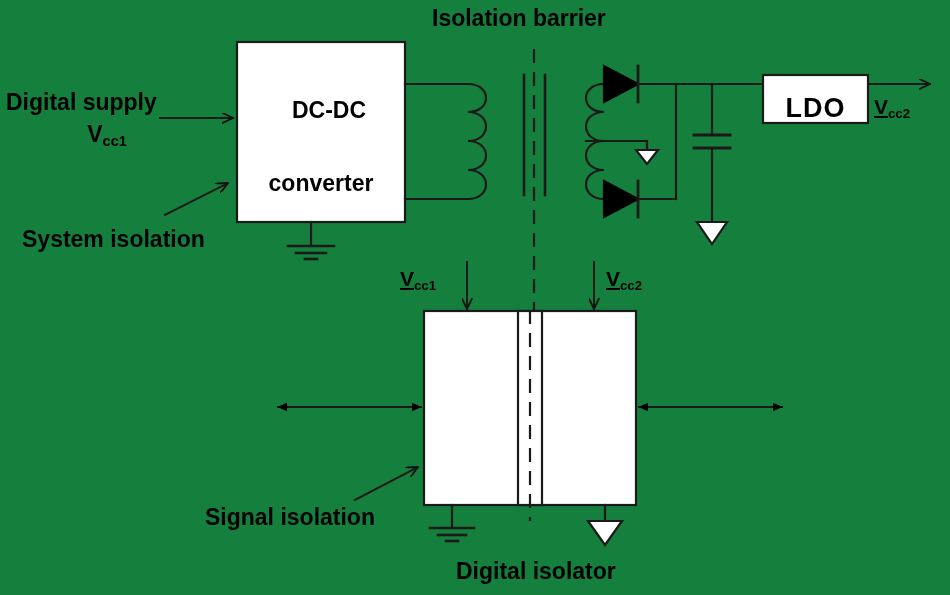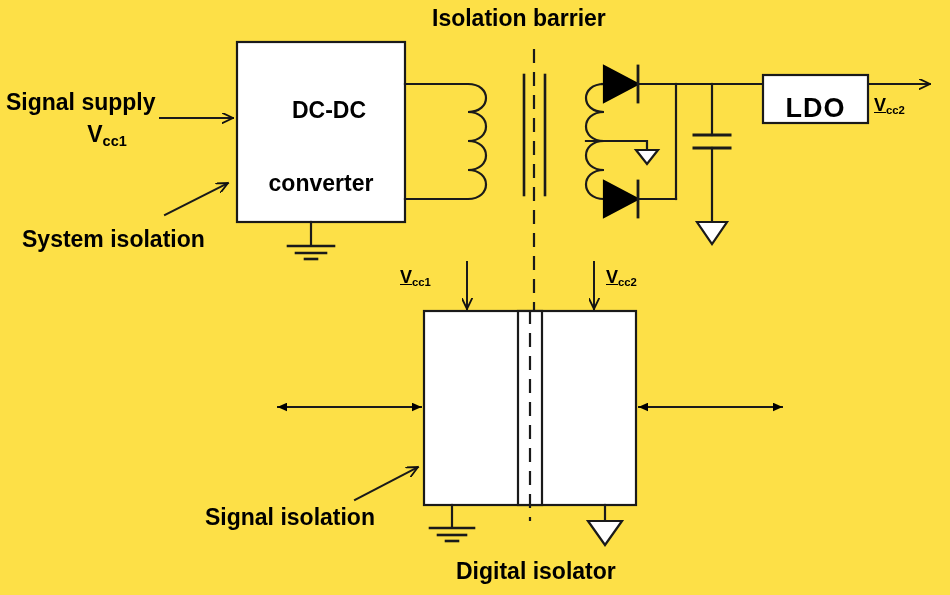--- a/index.html
+++ b/index.html
@@ -7,41 +7,41 @@
     padding: 0;
     background: #ffffff;
   }
   body {
     font-family: "Liberation Sans", sans-serif;
   }
   #canvas {
     position: relative;
     width: 950px;
     height: 595px;
-    background: #fde047;
+    background: #15803d;
     overflow: hidden;
   }
   #canvas svg {
     position: absolute;
     top: 0;
     left: 0;
   }
   .lbl {
     position: absolute;
     color: #000000;
     font-family: "Liberation Sans", sans-serif;
     font-weight: bold;
     white-space: nowrap;
     line-height: 1.12;
   }
   .lbl-title { font-size: 23px; }
   .lbl-big   { font-size: 23px; }
   .lbl-box   { font-size: 23px; }
   .lbl-ldo   { font-size: 27px; letter-spacing: 1px; }
-  .lbl-vcc   { font-size: 18px; text-decoration: underline; }
+  .lbl-vcc   { font-size: 21px; text-decoration: underline; }
   .sub {
     font-size: 0.63em;
     vertical-align: baseline;
     position: relative;
     top: 0.28em;
     letter-spacing: 0;
   }
   .ctr { text-align: center; }
 </style>
 </head>
@@ -168,21 +168,21 @@
       <line x1="605" y1="505" x2="605" y2="521"></line>
       <g>
         <path d="M588,521 L622,521 L605,545 Z" fill="#ffffff" stroke-width="2.2"></path>
       </g>
 
     </g>
   </svg>
 
   <div class="lbl lbl-title" style="left:432px; top:6px;">Isolation barrier</div>
 
-  <div class="lbl lbl-big" style="left:6px; top:90px;">Signal supply</div>
+  <div class="lbl lbl-big" style="left:6px; top:90px;">Digital supply</div>
 
   <div class="lbl lbl-big ctr" style="left:42px; top:122px; width:130px;"><span>V</span><span class="sub">cc1</span></div>
 
   <div class="lbl lbl-big" style="left:22px; top:227px;">System isolation</div>
 
   <div class="lbl lbl-box ctr" style="left:237px; top:98px; width:184px;">DC-DC</div>
   <div class="lbl lbl-box ctr" style="left:237px; top:134px; width:168px;margin-top:37px;">converter</div>
 
   <div class="lbl lbl-ldo ctr" style="left:763px; top:93px; width:105px;">LDO</div>
 

